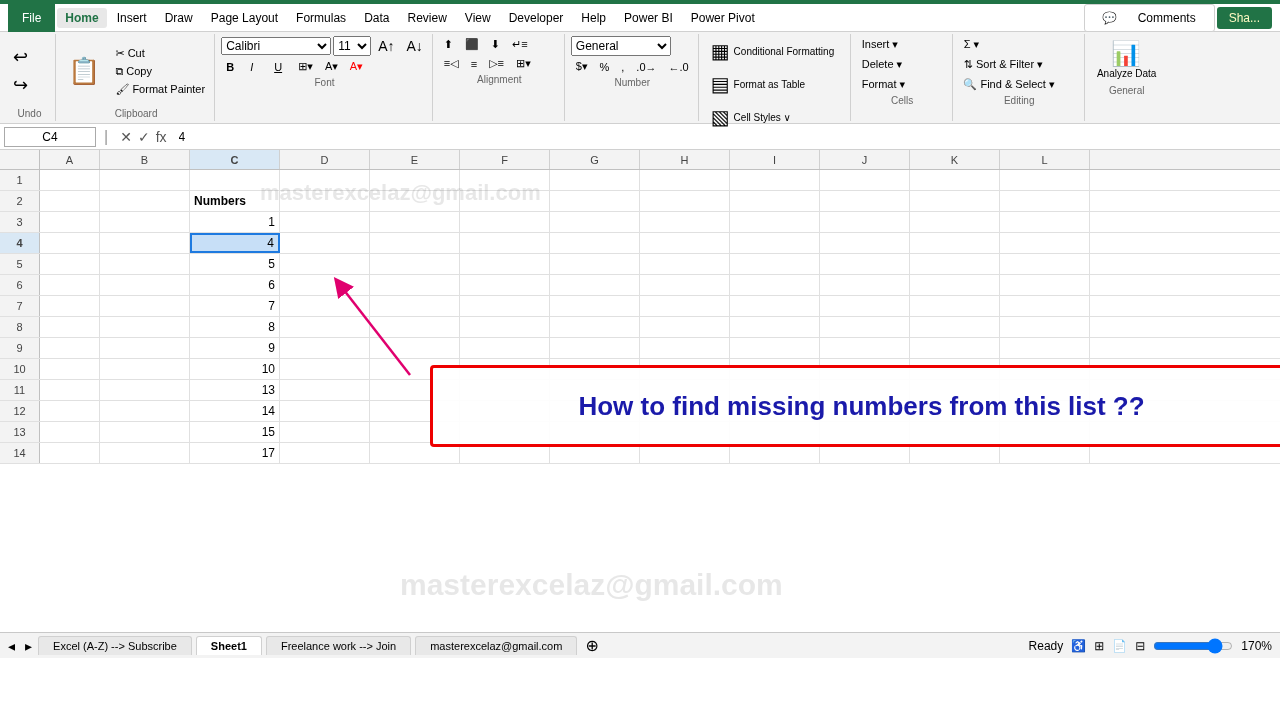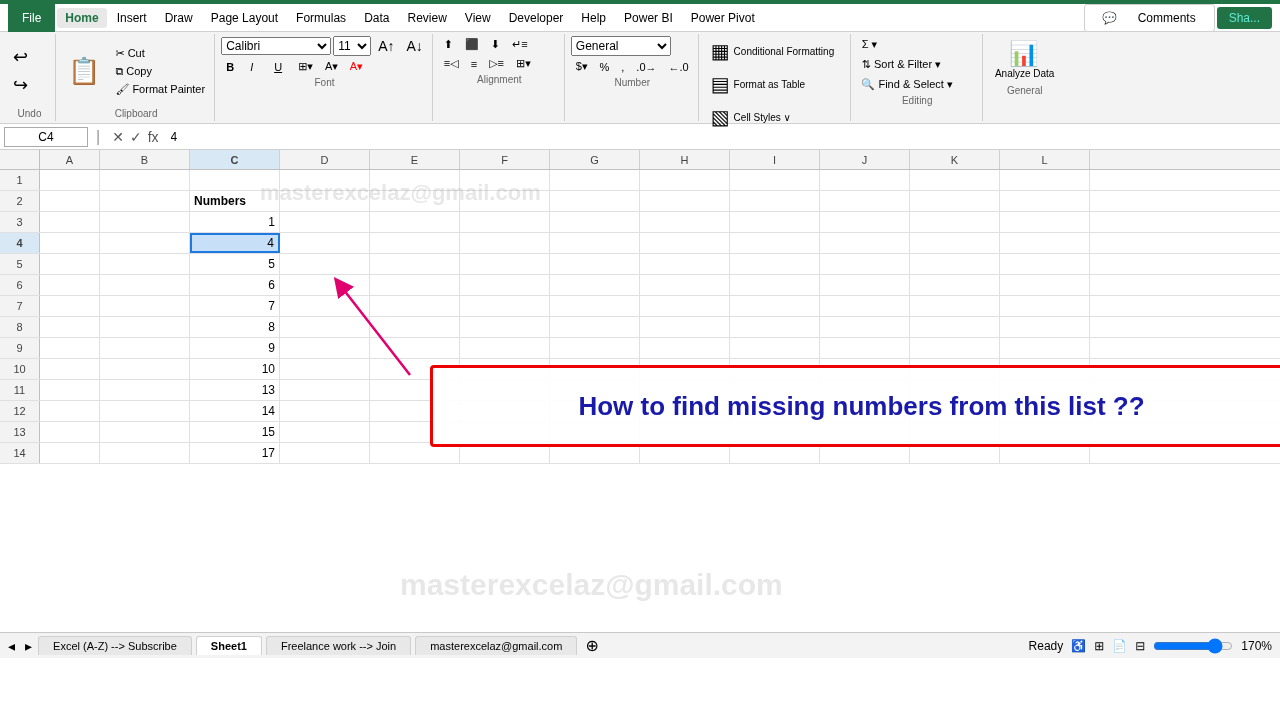--- a/index.html
+++ b/index.html
@@ -63,21 +63,21 @@
     .formula-bar {
       display: flex;
       align-items: center;
       height: 26px;
       border-bottom: 1px solid #d0d0d0;
       background: #fff;
       padding: 0 4px;
       gap: 4px;
     }
     .name-box {
-      width: 84px;
+      width: 92px;
       border: 1px solid #aaa;
       text-align: center;
       font-size: 12px;
       padding: 1px 4px;
       height: 20px;
     }
     .formula-divider { color: #999; font-size: 16px; padding: 0 4px; }
     .formula-icons { display: flex; gap: 6px; color: #555; font-size: 14px; padding: 0 4px; }
     .formula-input {
       flex: 1;
@@ -225,21 +225,21 @@
       border-radius: 3px 3px 0 0;
       text-align: right;
     }
     .sheet-tab.active { background: #fff; font-weight: bold; }
     .comments-btn {
       display: flex; align-items: center; gap: 4px;
       padding: 3px 10px; border: 1px solid #d0d0d0;
       border-radius: 3px; background: #fff; font-size: 12px; cursor: pointer;
     }
     .share-btn {
-      padding: 4px 12px; background: #217346; color: #5eead4;
+      padding: 4px 12px; background: #217346; color: #fef9c3;
       border: none; border-radius: 3px; font-size: 12px; cursor: pointer;
     }
 
     
     .font-row, .align-row {
       display: flex; align-items: center; gap: 2px;
     }
     .ribbon-section {
       display: flex; flex-direction: column; padding: 2px 4px;
       border-right: 1px solid #d0d0d0;
@@ -371,20 +371,28 @@
         <span style="font-size:10px;">Format as Table</span>
       </button>
       <button class="ribbon-btn" style="flex-direction:row;gap:4px;min-width:auto;padding:3px 6px;">
         <span style="font-size:20px;">▧</span>
         <span style="font-size:10px;">Cell Styles ∨</span>
       </button>
     </div>
     <div class="section-label">Styles</div>
   </div>
 
+  <div class="ribbon-section" style="min-width:100px;">
+    <div style="display:flex;flex-direction:column;gap:3px;">
+      <button class="ribbon-btn-sm">Insert ▾</button>
+      <button class="ribbon-btn-sm">Delete ▾</button>
+      <button class="ribbon-btn-sm">Format ▾</button>
+    </div>
+    <div class="section-label">Cells</div>
+  </div>
 
   <div class="ribbon-section" style="min-width:130px;">
     <div style="display:flex;flex-direction:column;gap:3px;">
       <button class="ribbon-btn-sm">Σ ▾</button>
       <button class="ribbon-btn-sm">⇅ Sort &amp; Filter ▾</button>
       <button class="ribbon-btn-sm">🔍 Find &amp; Select ▾</button>
     </div>
     <div class="section-label">Editing</div>
   </div>
 

